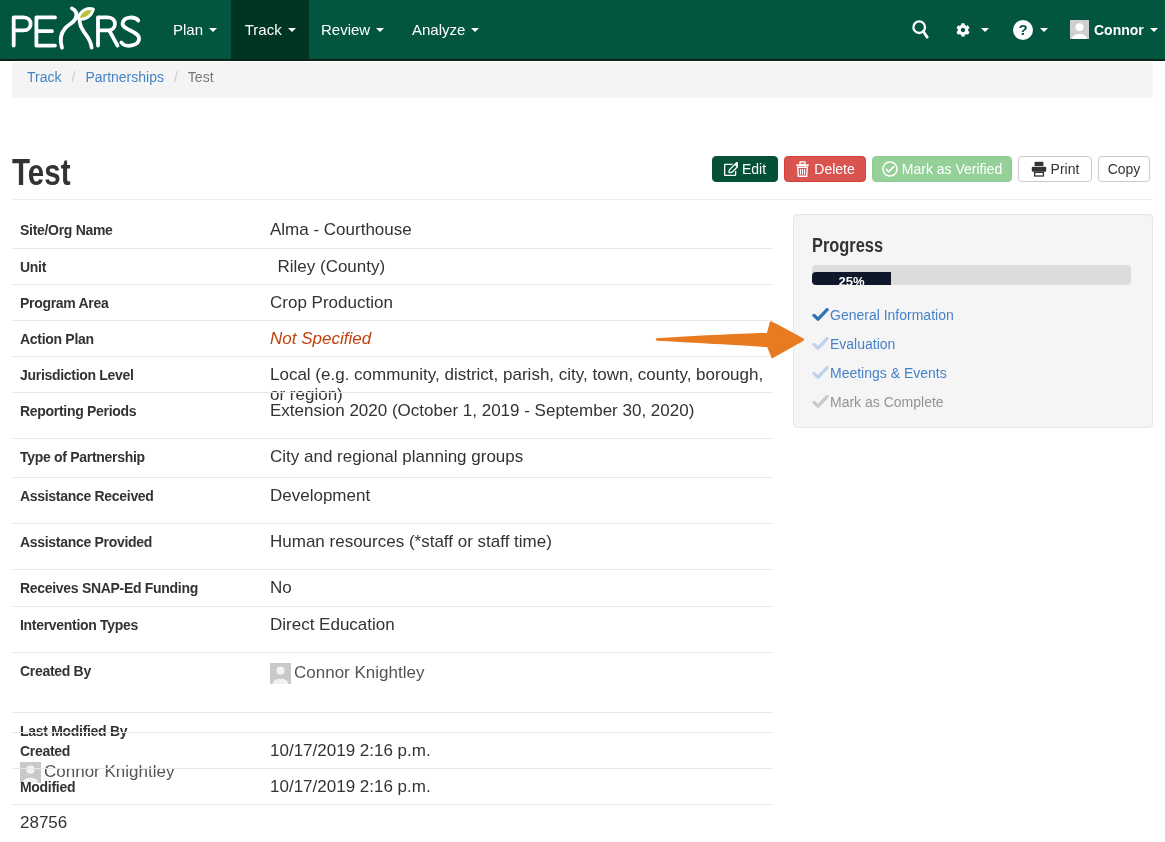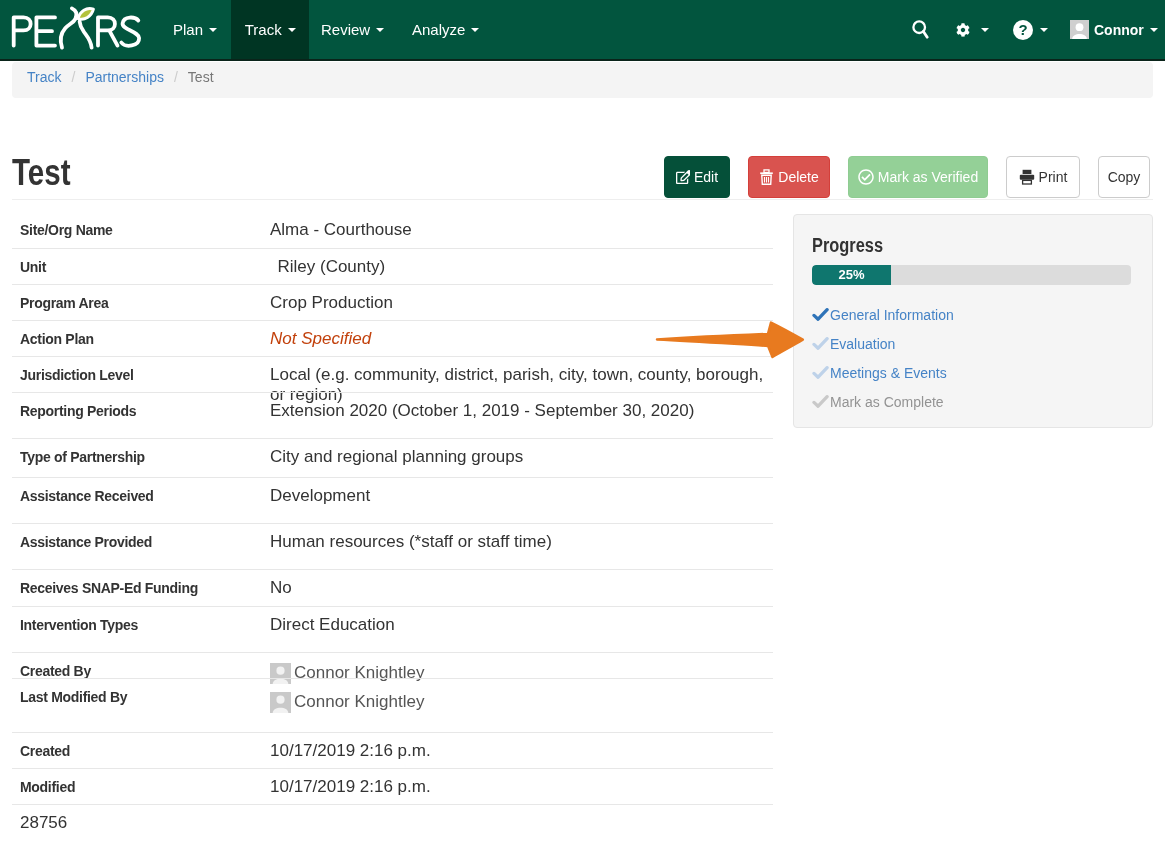--- a/index.html
+++ b/index.html
@@ -9,36 +9,36 @@
 .navlinks a { position:absolute; top:0; display:flex; align-items:center; height:59px; color:#fff; font-size:15px; }
 .navlinks a.active { background:#003523; }
 .caret { display:inline-block; width:0; height:0; border-left:4px solid transparent; border-right:4px solid transparent; border-top:4px solid #fff; margin-left:6px; }
 .nbi { position:absolute; }
 .breadcrumb { position:absolute; left:12px; top:62px; width:1141px; height:36px; background:#f4f4f4; border-radius:4px; padding:7px 15px; font-size:14px; color:#777; }
 .breadcrumb a { color:#4583c6; }
 .breadcrumb .sep { color:#ccc; padding:0 10px; }
 h1.title { position:absolute; left:12px; top:152px; font-size:36px; font-weight:bold; color:#333; transform:scaleX(0.82); transform-origin:0 0; }
 .page-hr { position:absolute; left:12px; top:199px; width:1141px; border-bottom:1px solid #eee; }
 .btnbar { position:absolute; top:156px; right:15px; display:flex; }
-.btn { height:42px; display:flex; align-items:center; justify-content:center; border-radius:4px; font-size:14px; margin-left:18px; border:1px solid transparent; white-space:nowrap; }
+.btn { height:26px; display:flex; align-items:center; justify-content:center; border-radius:4px; font-size:14px; margin-left:6px; border:1px solid transparent; white-space:nowrap; }
 .btn svg { margin-right:4px; }
 .btn-edit { width:66px; background:#055039; color:#fff; border-color:#055039; }
 .btn-del { width:82px; background:#d9534f; color:#fff; border-color:#d43f3a; }
 .btn-ver { width:140px; background:#94d097; color:#fff; border-color:#8fcc92; }
 .btn-def { background:#fff; color:#333; border-color:#ccc; }
 .tbl { position:absolute; left:12px; top:212px; width:761px; }
 .row { position:absolute; left:0; width:761px; border-top:1px solid #e7e7e7; display:flex; line-height:20px; }
 .row.first { border-top:none; }
 .row .lbl { width:250px; padding:8px; font-weight:bold; font-size:14px; letter-spacing:-0.3px; }
 .row .val { width:511px; padding:8px; font-size:17px; }
 .muted { color:#c2410c; font-style:italic; }
 .well { position:absolute; left:793px; top:214px; width:360px; height:214px; background:#f5f5f5; border:1px solid #e5e5e5; border-radius:4px; padding:19px 19px 19px 18px; }
 .well h3 { font-size:20px; font-weight:bold; color:#333; line-height:22px; transform:scaleX(0.82); transform-origin:0 0; margin-top:0; margin-bottom:9px; }
 .progress { width:319px; height:20px; background:#dcdcdc; border-radius:4px; overflow:hidden; }
-.progress .bar { width:79px; height:20px; background:#0f766e; border-radius:4px 0 0 4px; color:#fff; font-size:13px; font-weight:bold; text-align:center; line-height:20px; }
+.progress .bar { width:79px; height:20px; background:#0f172a; border-radius:4px 0 0 4px; color:#fff; font-size:13px; font-weight:bold; text-align:center; line-height:20px;margin-top:7px; }
 .plist { list-style:none; margin-top:15px; }
 .plist li { height:29px; display:flex; align-items:center; font-size:14px; }
 .plist li svg { margin-right:1px; }
 .plist a { color:#4583c6; }
 .plist .off { color:#939393; }
 .avatar { display:inline-block; width:21px; height:21px; vertical-align:top; margin-right:3px; }
 </style>
 </head>
 <body>
 <div class="navbar">
@@ -156,21 +156,21 @@
       <div class="val">Direct Education</div>
     </div>
   <div class="row" style="top:439.6px; height:39.6px;">
       <div class="lbl">Created By</div>
       <div class="val" style="padding-top:10px; color:#555;"><svg class="avatar" viewBox="0 0 21 21">
           <rect width="21" height="21" fill="#c9c9c9"></rect>
           <circle cx="10.5" cy="7.7" r="4.1" fill="#f2f2f2"></circle>
           <path d="M2.7 21 C2.7 14.0 18.3 14.0 18.3 21 Z" fill="#f2f2f2"></path>
         </svg><span style="vertical-align:2px;">Connor Knightley</span></div>
     </div>
-  <div class="row" style="top:466px; height:40.8px;">
+  <div class="row" style="top:500px; height:40.8px;flex-direction:column;">
       <div class="lbl">Last Modified By</div>
       <div class="val" style="padding-top:13px; color:#555;"><svg class="avatar" viewBox="0 0 21 21">
           <rect width="21" height="21" fill="#c9c9c9"></rect>
           <circle cx="10.5" cy="7.7" r="4.1" fill="#f2f2f2"></circle>
           <path d="M2.7 21 C2.7 14.0 18.3 14.0 18.3 21 Z" fill="#f2f2f2"></path>
         </svg><span style="vertical-align:2px;">Connor Knightley</span></div>
     </div>
   <div class="row" style="top:520px; height:36px;">
       <div class="lbl">Created</div>
       <div class="val">10/17/2019 2:16 p.m.</div>

